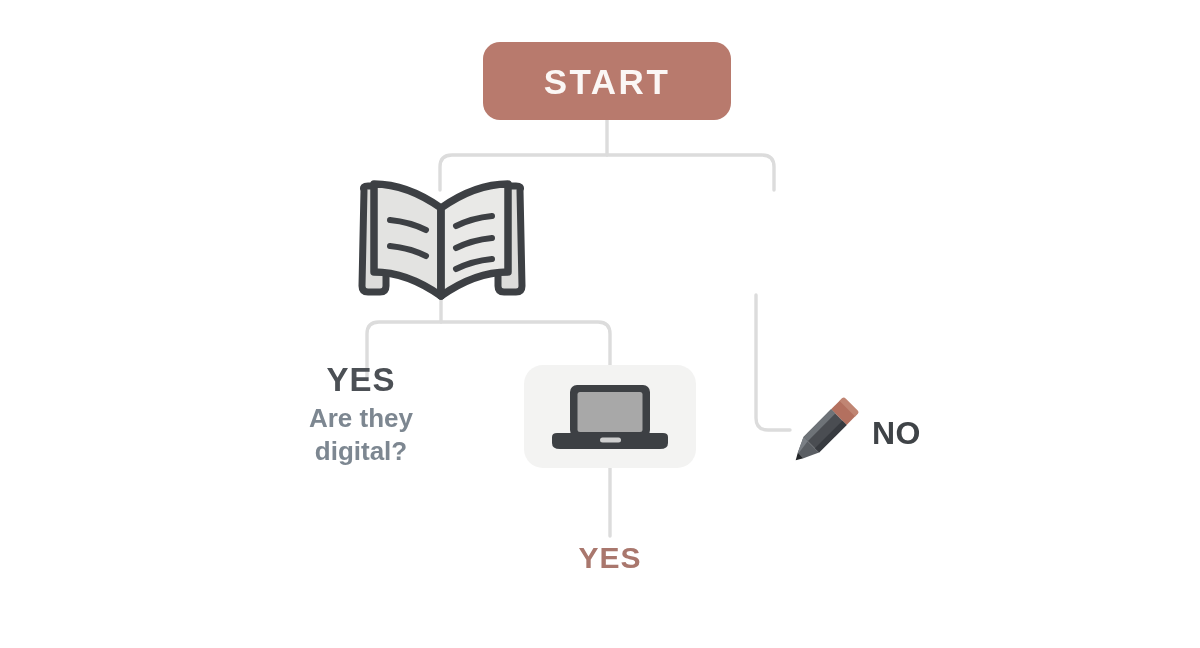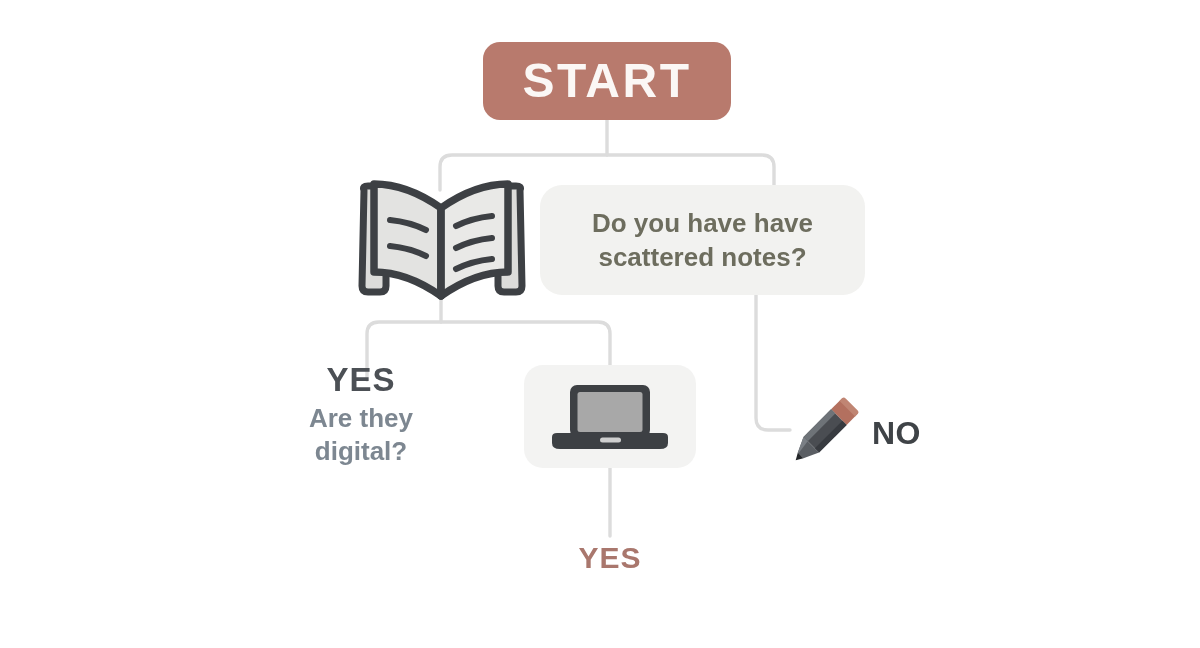--- a/index.html
+++ b/index.html
@@ -32,21 +32,21 @@
     width: 248px;
     height: 78px;
     border-radius: 17px;
     background: #b87a6d;
     display: flex;
     align-items: center;
     justify-content: center;
   }
   #start-label {
     color: #fbf7f5;
-    font-size: 48px;
+    font-size: 35px;
     font-weight: bold;
     letter-spacing: 2.5px;
     line-height: 1;
   }
 
   
   #question-node {
     position: absolute;
     left: 540px;
     top: 185px;
@@ -178,26 +178,20 @@
       <path d="M756,295 L756,418 Q756,430 768,430 L790,430"></path>
 
       <path d="M610,468 L610,536"></path>
     </g>
   </svg>
 
   <div id="start-node">
     <span id="start-label">START</span>
   </div>
 
-  <div id="question-node">
-    <div id="question-text">
-      <span>Do you have have</span><br>
-      <span>scattered notes?</span>
-    </div>
-  </div>
 
   <div id="book-icon">
     <svg viewBox="0 0 180 140" width="180" height="140">
 
       <path d="M12,22 Q10,18 16,18 L30,18 Q34,18 34,22 L34,118
                Q34,124 28,124 L16,124 Q10,124 10,118 Z" fill="#dcdcda" stroke="#3d4044" stroke-width="7" stroke-linejoin="round"></path>
       <path d="M168,22 Q170,18 164,18 L150,18 Q146,18 146,22 L146,118
                Q146,124 152,124 L164,124 Q170,124 170,118 Z" fill="#dcdcda" stroke="#3d4044" stroke-width="7" stroke-linejoin="round"></path>
 
       <path d="M22,16 Q55,16 89,40 L89,128 Q55,104 22,104 Z" fill="#e3e3e1" stroke="#3d4044" stroke-width="7.5" stroke-linejoin="round" stroke-linecap="round"></path>

